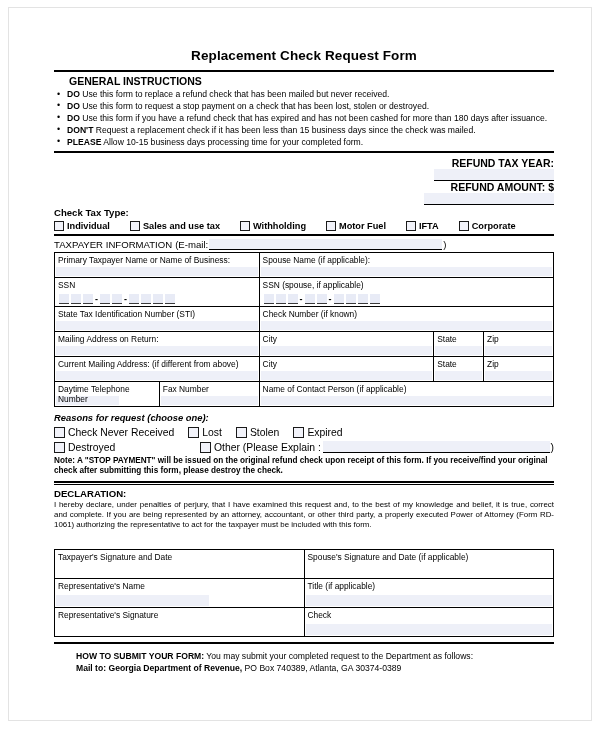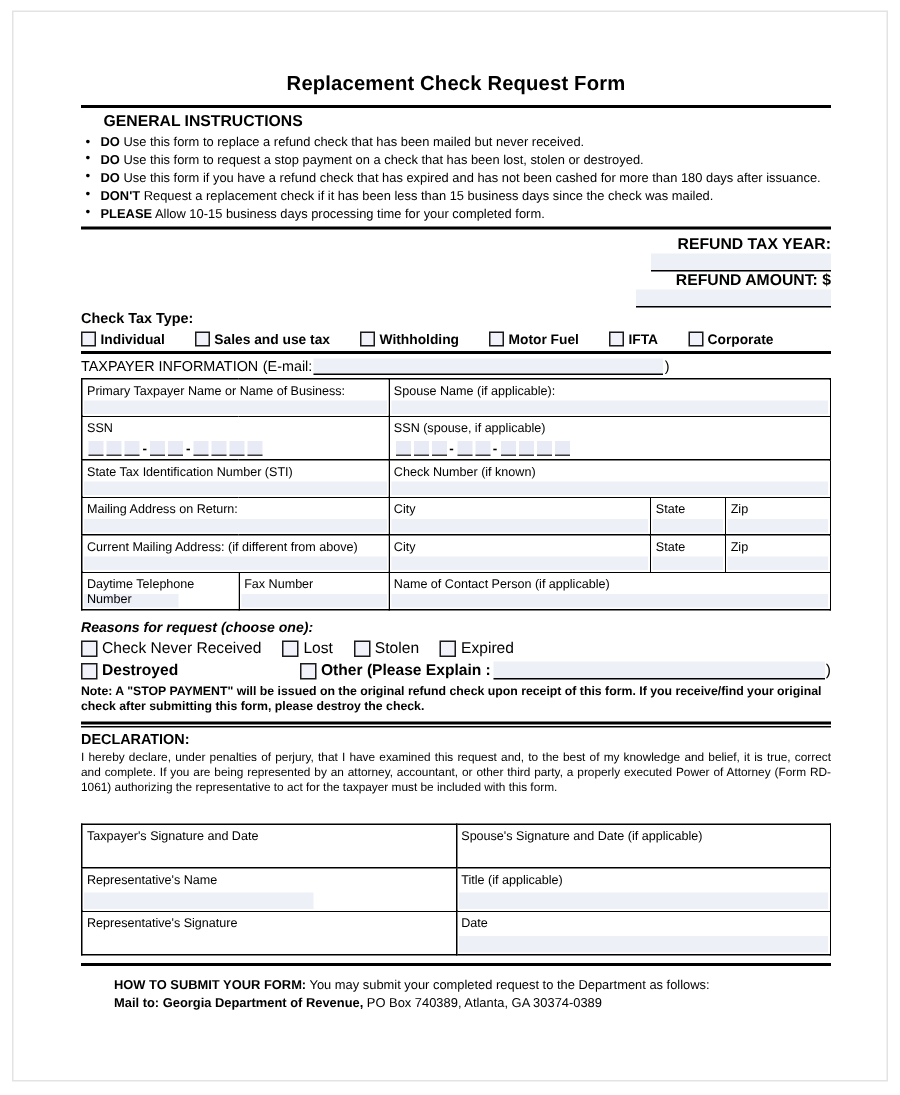--- a/index.html
+++ b/index.html
@@ -224,21 +224,21 @@
   }
   .reasons-row-1 .cb-item { font-size: 10.4px; font-weight: normal; }
   .reasons-row-1 .cb-item + .cb-item { margin-left: 14px; }
   .reasons-row-1 .cb { width: 9px; height: 9px; }
 
   .reasons-row-2 {
     display: flex;
     align-items: center;
     margin-bottom: 3px;
   }
-  .reasons-row-2 .cb-item { font-size: 10.4px; font-weight: bold; }
+  .reasons-row-2 .cb-item { font-size: 10.4px; font-weight: normal; }
   .reasons-row-2 .cb { width: 9px; height: 9px; }
   .reason-destroyed { width: 146px; }
   .other-line {
     flex: 1;
     border-bottom: 1.4px solid #000;
     background: #eef0f8;
     height: 11px;
     margin: 0 1px 0 2px;
   }
   .paren { font-size: 10.4px; }
@@ -528,21 +528,21 @@
         <td class="cell-tall">
           <span class="cell-label">Title (if applicable)</span>
           <span class="inkfill tall"></span>
         </td>
       </tr>
       <tr>
         <td class="cell-tall">
           <span class="cell-label">Representative's Signature</span>
         </td>
         <td class="cell-tall">
-          <span class="cell-label">Date</span>
+          <span class="cell-label">Check</span>
           <span class="inkfill tall"></span>
         </td>
       </tr>
     </tbody>
       </table>
 
     <div class="bottom-rule"></div>
 
     <div class="footer">
       <div>

